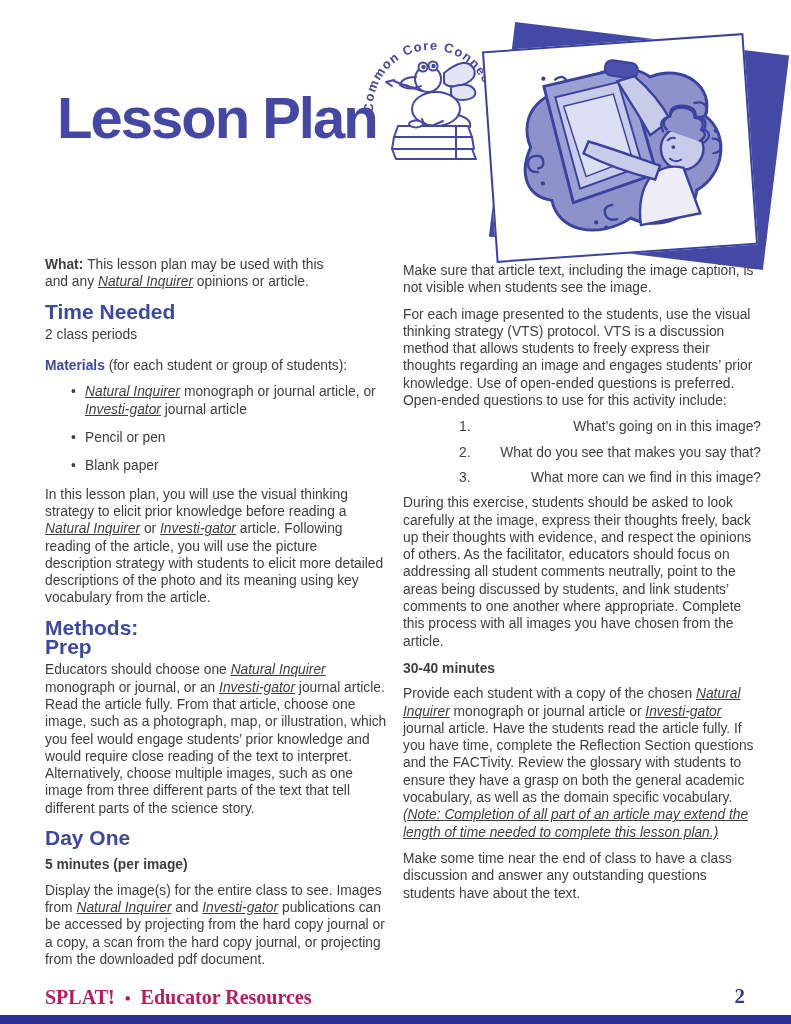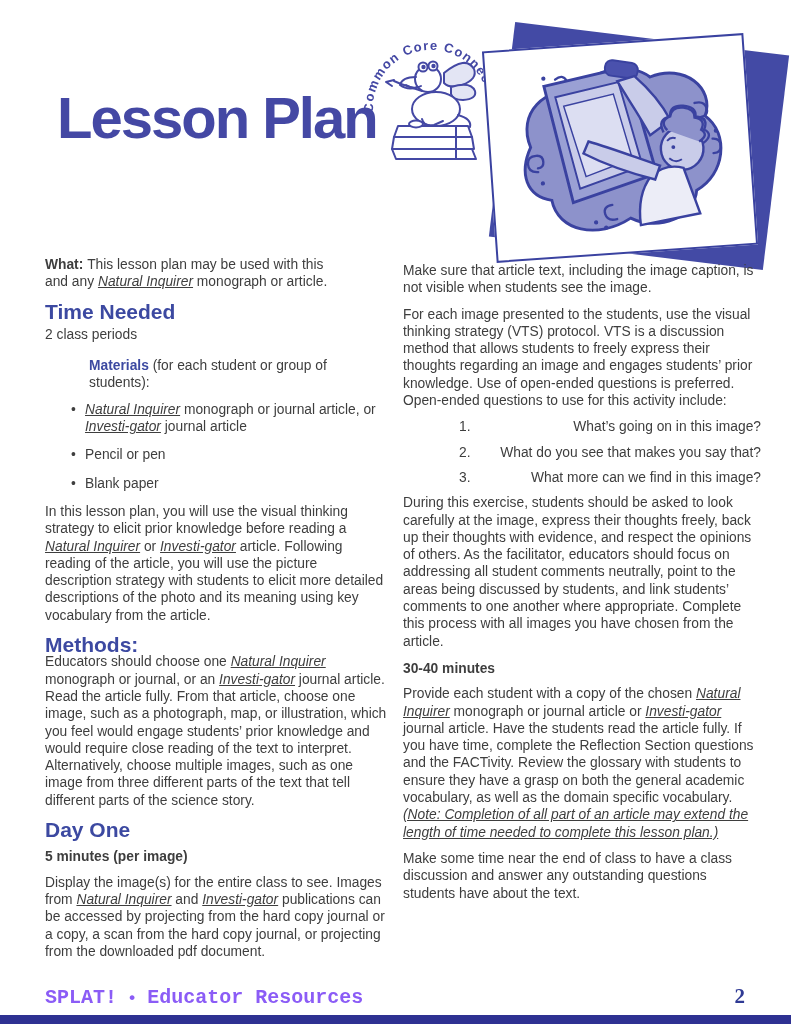--- a/index.html
+++ b/index.html
@@ -21,22 +21,22 @@
   .tight{margin-bottom:0;}
   .accent{color:#3c49a1;}
   .bd{font-weight:700;}
   .it{font-style:italic;text-decoration:underline;}
   .bold-line{font-weight:700;margin:10px 0 8px 0;}
   .bullet{display:flex;margin:0 0 11px 26px;}
   .dot{width:14px;flex:0 0 14px;}
   .q-row{display:flex;margin:2px 0 8px 56px;}
   .q-num{width:26px;flex:0 0 26px;}
   .q-text{flex:1;text-align:right;}
-  .footer{position:absolute;left:45px;top:986px;font-family:Liberation Mono, monospace;
-          font-weight:700;font-size:20px;color:#8b5cf6;}
+  .footer{position:absolute;left:45px;top:986px;font-family:Liberation Serif, serif;
+          font-weight:700;font-size:20px;color:#be185d;}
   .footer .sep{margin:0 10px;font-size:17px;}
   .page-num{position:absolute;right:46px;top:984px;font-family:"Liberation Serif",serif;
             font-weight:700;font-size:21px;color:#2f3a94;}
   .bottom-bar{position:absolute;left:0;bottom:0;width:100%;height:9px;background:#2e3192;}
 </style>
 </head>
 <body>
 
 <div class="page">
 
@@ -104,43 +104,44 @@
         <circle cx="181" cy="102" r="2" fill="#3a42a0"></circle>
         <path d="M175 95 q4 -4 9 -2" fill="none" stroke="#3a42a0" stroke-width="2"></path>
         <path d="M176 113 q6 6 13 2" fill="none" stroke="#3a42a0" stroke-width="2"></path>
         <path d="M156 130 q16 -12 34 -6 l14 48 -62 8 q-2 -32 14 -50 Z" fill="#ecedf7" stroke="#3a42a0" stroke-width="2.5"></path>
         <path d="M160 134 C136 126 108 114 88 102 l6 -12 C116 98 142 110 166 120 Z" fill="#c9cce9" stroke="#3a42a0" stroke-width="2.5"></path>
       </svg>
     </div>
   </div>
 
   <div class="col col-left">
-    <p class="para"><span class="bd">What: </span><span>This lesson plan may be used with this</span><br><span>and any </span><span class="it">Natural Inquirer</span><span> monograph or article.</span></p>
+    <p class="para"><span class="bd">What: </span><span>This lesson plan may be used with this</span><br><span>and any </span><span class="it">Natural Inquirer</span><span> opinions or article.</span></p>
 
     <div class="section">Time Needed</div>
     <p class="para">2 class periods</p>
 
-    <p class="para" style="margin-top:14px;margin-left:44px;"><span class="accent bd">Materials</span><span> (for each student or group of students):</span></p>
+    <p class="para" style="margin-top:14px;"><span class="accent bd">Materials</span><span> (for each student or group of students):</span></p>
 
     <div class="bullet">
       <span class="dot">•</span>
       <span><span class="it">Natural Inquirer</span><span> monograph or journal article, or </span><span class="it">Investi-gator</span><span> journal article</span></span>
     </div>
     <div class="bullet">
       <span class="dot">•</span>
       <span><span>Pencil or pen</span></span>
     </div>
     <div class="bullet">
       <span class="dot">•</span>
       <span><span>Blank paper</span></span>
     </div>
 
     <p class="para"><span>In this lesson plan, you will use the visual thinking strategy to elicit prior knowledge before reading a </span><span class="it">Natural Inquirer</span><span> or </span><span class="it">Investi-gator</span><span> article. Following reading of the article, you will use the picture description strategy with students to elicit more detailed descriptions of the photo and its meaning using key vocabulary from the article.</span></p>
 
     <div class="section tight">Methods:</div>
+    <div class="section" style="margin-top:2px;">Prep</div>
     <p class="para"><span>Educators should choose one </span><span class="it">Natural Inquirer</span><span> monograph or journal, or an </span><span class="it">Investi-gator</span><span> journal article. Read the article fully. From that article, choose one image, such as a photograph, map, or illustration, which you feel would engage students’ prior knowledge and would require close reading of the text to interpret. Alternatively, choose multiple images, such as one image from three different parts of the text that tell different parts of the science story.</span></p>
 
     <div class="section">Day One</div>
     <div class="bold-line">5 minutes (per image)</div>
     <p class="para"><span>Display the image(s) for the entire class to see. Images from </span><span class="it">Natural Inquirer</span><span> and </span><span class="it">Investi-gator</span><span> publications can be accessed by projecting from the hard copy journal or a copy, a scan from the hard copy journal, or projecting from the downloaded pdf document.</span></p>
   </div>
 
   <div class="col col-right">
     <p class="para">Make sure that article text, including the image caption, is not visible when students see the image.</p>
     <p class="para">For each image presented to the students, use the visual thinking strategy (VTS) protocol. VTS is a discussion method that allows students to freely express their thoughts regarding an image and engages students’ prior knowledge. Use of open-ended questions is preferred. Open-ended questions to use for this activity include:</p>

